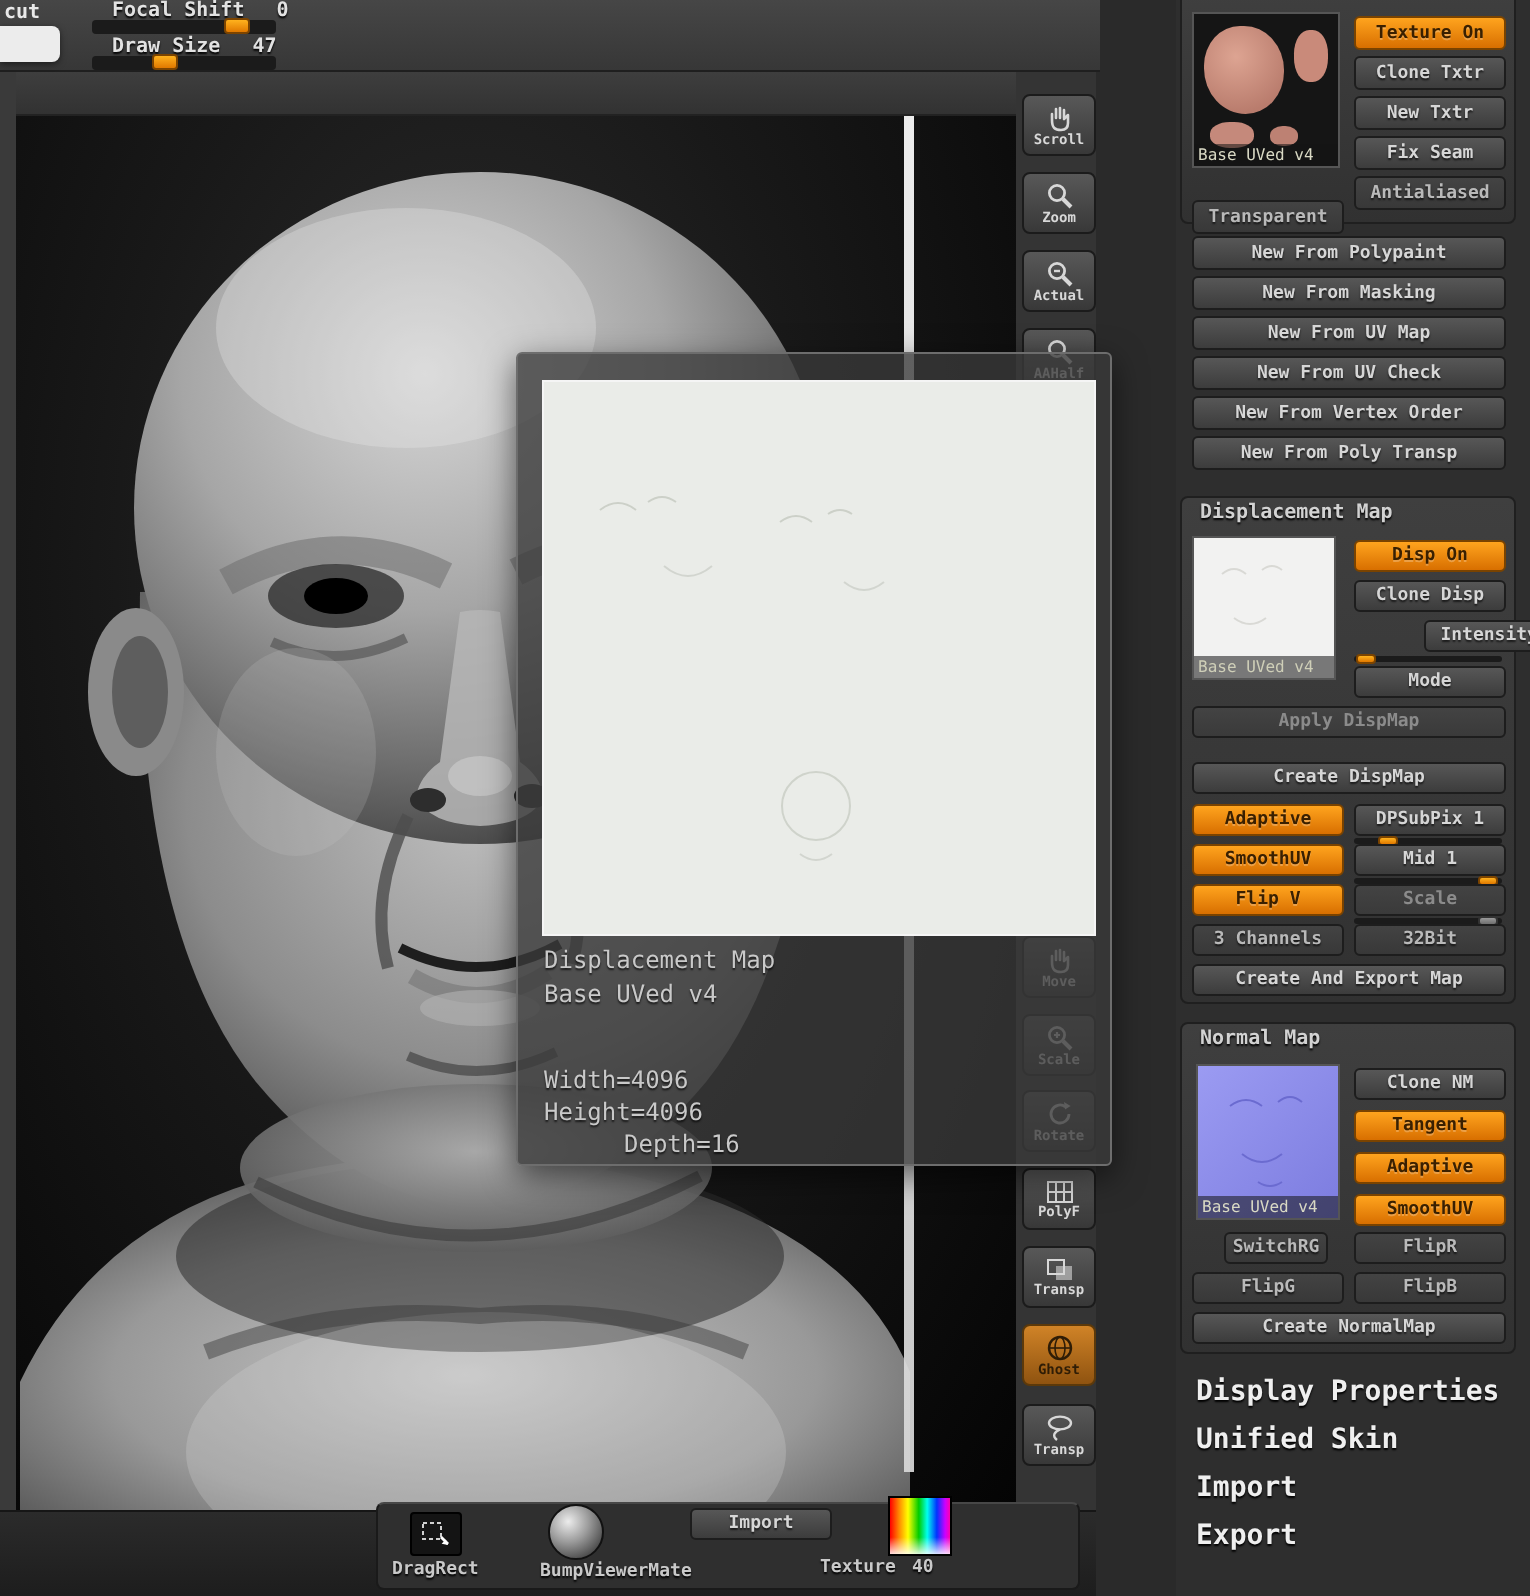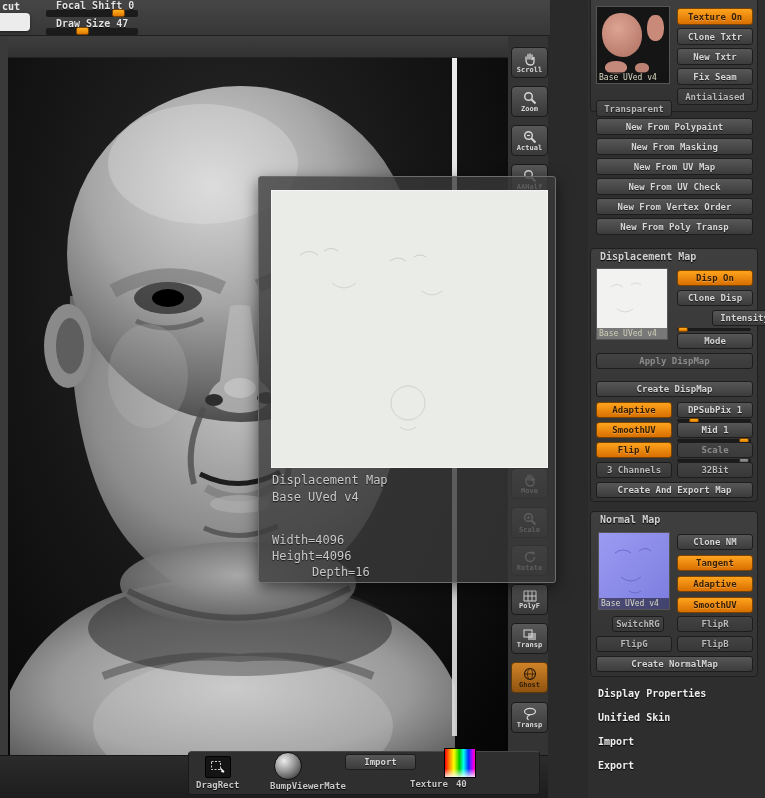--- a/index.html
+++ b/index.html
@@ -34,33 +34,33 @@
   .tool-btn .tlabel { font-size:7px; font-weight:bold; line-height:8px; }
   .tool-btn.active { background:linear-gradient(#d08327,#8f5310); color:#2f1d06; border-color:#5c390a; }
 
   .section {
     position:absolute; left:590px; width:168px;
     background:linear-gradient(#3f3f3f,#313131);
     border:1px solid #1f1f1f; border-radius:4px;
   }
   .sec-title { position:absolute; font-size:10px; font-weight:bold; color:#d2d2d2; text-shadow:0 1px 1px #000; }
 
-  .menu-item { position:absolute; left:598px; font-size:10px; font-weight:bold; color:#efefef; text-shadow:0 1px 1px #000; }
+  .menu-item { position:absolute; left:598px; font-size:14px; font-weight:bold; color:#efefef; text-shadow:0 1px 1px #000; }
 
   .thumb { position:absolute; border:1px solid #555; overflow:hidden; }
   .thumb-label {
     position:absolute; left:0; right:0; bottom:0; font-size:8px; line-height:11px;
     color:#d9d9c4; background:rgba(20,20,20,.55); padding-left:2px; white-space:nowrap; overflow:hidden;
   }
 
   .track { position:absolute; background:#1b1b1b; border-radius:2px; }
   .handle { position:absolute; background:linear-gradient(#ffb21e,#e07800); border:1px solid #7c4400; border-radius:2px; }
   .handle.gray { background:linear-gradient(#9a9a9a,#6f6f6f); border-color:#333; }
 
-  .slider-label { position:absolute; font-size:10px; font-weight:bold; color:#e2e2e2; text-shadow:0 1px 1px #000; display:flex; gap:6px; }
+  .slider-label { position:absolute; font-size:10px; font-weight:bold; color:#e2e2e2; text-shadow:0 1px 1px #000; display:flex; gap:16px; }
 
   .popup-line { position:absolute; left:13px; font-size:12px; color:#c9c9c9; text-shadow:0 1px 1px rgba(0,0,0,.7); white-space:nowrap; }
 
   .blabel { position:absolute; font-size:9px; font-weight:bold; color:#c9c9c9; text-shadow:0 1px 1px #000; white-space:nowrap; }
 </style>
 </head>
 <body>
 
 <div id="app">
 

